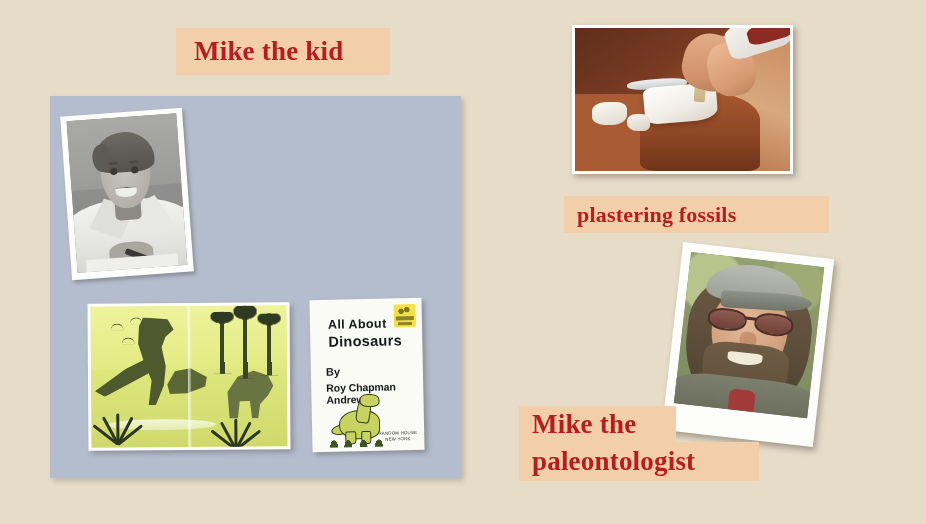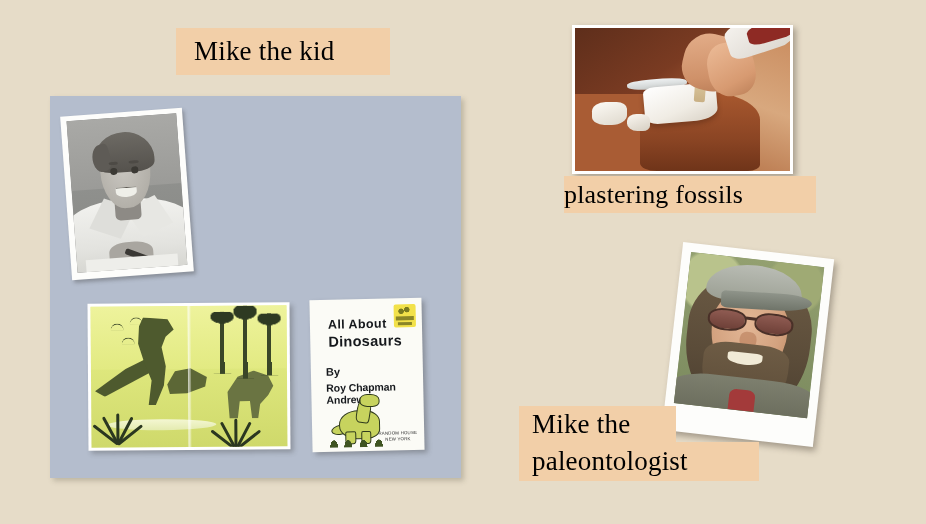--- a/index.html
+++ b/index.html
@@ -17,38 +17,39 @@
   .slide {
     position: absolute;
     inset: 0;
     background: #e6dcc8;
   }
 
   
   .hl {
     position: absolute;
     background: #f2cfa8;
-    color: #000000;
+    color: #b91c1c;
     font-family: "Liberation Serif", serif;
-    font-weight: normal;
+    font-weight: bold;
     letter-spacing: .2px;
     white-space: nowrap;
     display: flex;
     align-items: center;
   }
   #label-mike-kid {
     left: 176px; top: 28px;
     width: 196px; height: 47px;
     font-size: 27px;
     padding-left: 18px;
   }
   #label-plastering {
-    left: 564px; top: 176px;
+    left: 564px; top: 196px;
     width: 252px; height: 37px;
-    font-size: 26px;
+    font-size: 22px;
+    padding-left: 13px;
   }
   #label-mike-paleo-1 {
     left: 519px; top: 406px;
     width: 144px; height: 36px;
     font-size: 27px;
     padding-left: 13px;
   }
   #label-mike-paleo-2 {
     left: 519px; top: 442px;
     width: 227px; height: 39px;

